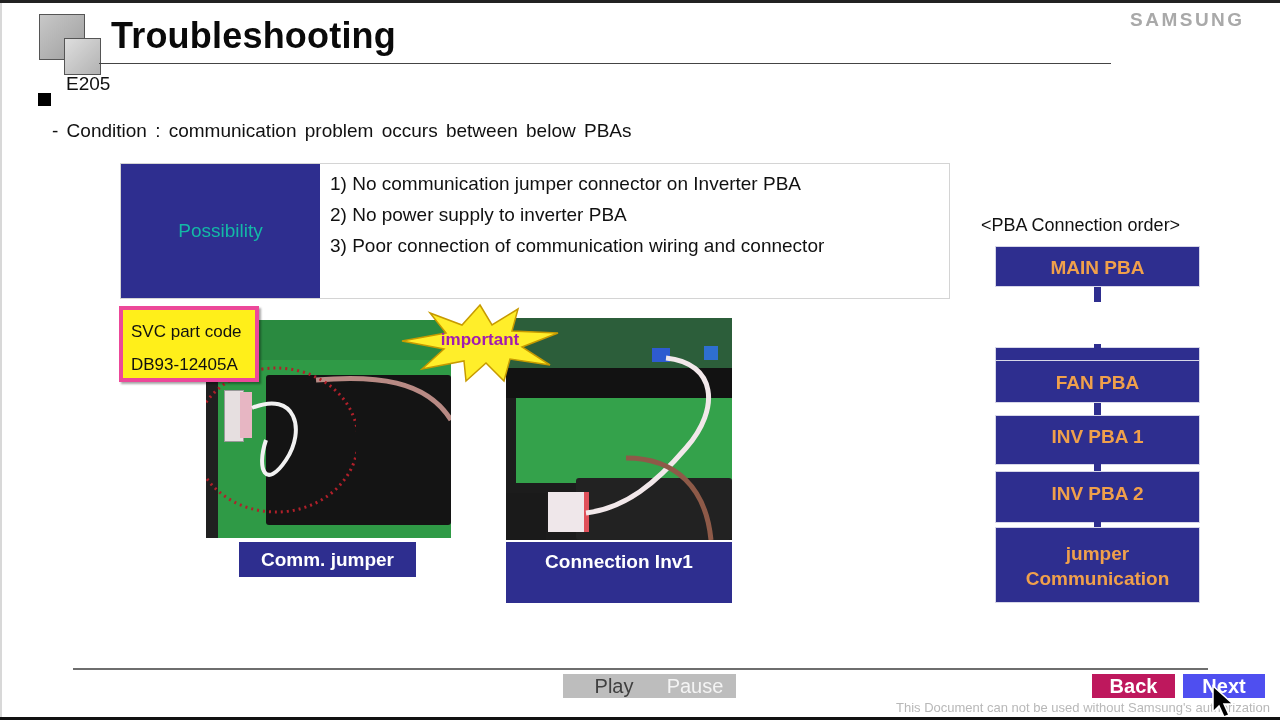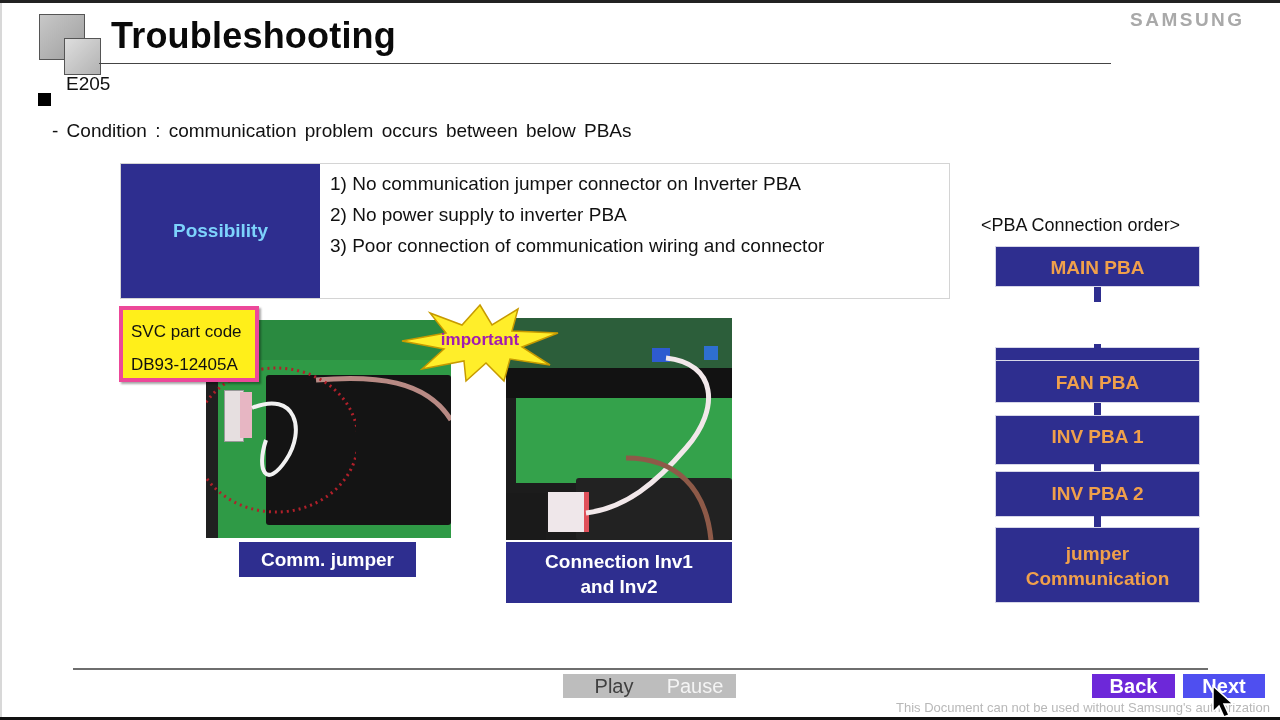--- a/index.html
+++ b/index.html
@@ -18,21 +18,21 @@
   .title { position: absolute; left: 111px; top: 15px; font-size: 36px; font-weight: bold; color: #0a0a0a; letter-spacing: 0.2px; }
   .title-rule { position: absolute; left: 99px; top: 63px; width: 1012px; height: 1px; background: #444; }
   .brand { position: absolute; left: 1130px; top: 9px; font-size: 19px; font-weight: bold; color: #a9a9a9; letter-spacing: 2.5px; }
 
   .bullet-sq { position: absolute; left: 38px; top: 93px; width: 13px; height: 13px; background: #000; }
   .error-code { position: absolute; left: 66px; top: 73px; font-size: 19px; }
   .condition { position: absolute; left: 52px; top: 120px; font-size: 19px; word-spacing: 3px; }
 
   .poss-table { position: absolute; left: 120px; top: 163px; width: 830px; height: 136px;
     border: 1px solid #d4d4d4; display: flex; box-sizing: border-box; background: #fff; }
-  .poss-head { width: 199px; height: 100%; background: #2e2e8f; color: #7dd3fc; font-weight: bold; font-size: 19px;
+  .poss-head { width: 199px; height: 100%; background: #2e2e8f; color: #14b8a6; font-weight: normal; font-size: 19px;
     display: flex; align-items: center; justify-content: center; }
   .poss-list { padding: 7px 0 0 10px; }
   .poss-item { font-size: 19px; height: 31px; line-height: 26px; white-space: nowrap; }
 
   .photo { position: absolute; overflow: hidden; background: #1c1c1c; }
   .photo1 { left: 206px; top: 320px; width: 245px; height: 218px; }
   .photo2 { left: 506px; top: 318px; width: 226px; height: 222px; }
   .pcb { position: absolute; background: #2e9b45; }
   .black-block { position: absolute; background: #141414; border-radius: 3px; }
   .svc-label { position: absolute; left: 119px; top: 306px; width: 140px; height: 76px; box-sizing: border-box;
@@ -52,21 +52,21 @@
   .chain-title { position: absolute; left: 981px; top: 215px; font-size: 18px; }
   .chain-box { position: absolute; left: 995px; width: 205px; background: #2e2e8f; color: #f0a04b;
     font-weight: bold; font-size: 19px; text-align: center; box-sizing: border-box; border: 1px solid #d6d6e8; }
   .chain-link { position: absolute; left: 1094px; width: 7px; background: #2e2e8f; }
 
   .footer-rule { position: absolute; left: 73px; top: 668px; width: 1135px; height: 2px; background: #6e6e6e; }
   .nav-btn { position: absolute; top: 674px; height: 24px; line-height: 24px; text-align: center; font-size: 20px;
     font-weight: bold; color: #fff; box-sizing: border-box; cursor: pointer; }
   .btn-play { left: 563px; width: 102px; background: #bdbdbd; color: #404040; font-weight: normal; }
   .btn-pause { left: 654px; width: 82px; background: #bdbdbd; color: #f4f4f4; font-weight: normal; }
-  .btn-back { left: 1092px; width: 83px; background: #6d28d9; }
+  .btn-back { left: 1092px; width: 83px; background: #be185d; }
   .btn-next { left: 1183px; width: 82px; background: #4f4ff0; }
   .disclaimer { position: absolute; left: 896px; top: 700px; font-size: 13px; color: #b8b8b8; white-space: nowrap; }
   .cursor { position: absolute; left: 1211px; top: 684px; width: 26px; height: 34px; }
 </style>
 </head>
 <body>
 
 <div class="top-border"></div>
 <div class="left-edge"></div>
 
@@ -119,39 +119,38 @@
   <div style="position:absolute;left:42px;top:174px;width:36px;height:40px;background:#efe7ea;border-right:5px solid #e0505a;"></div>
   <div style="position:absolute;left:146px;top:30px;width:18px;height:14px;background:#2e5bd0;"></div>
   <div style="position:absolute;left:198px;top:28px;width:14px;height:14px;background:#2e6fd0;"></div>
   <svg style="position:absolute;left:0;top:0" width="226" height="222">
     <path d="M160,40 C210,45 215,90 180,130 C150,165 120,190 80,195" fill="none" stroke="#f2e8ea" stroke-width="5"></path>
     <path d="M120,140 C170,140 200,170 205,222" fill="none" stroke="#8e5a48" stroke-width="5"></path>
   </svg>
 </div>
 <div class="caption caption2">
   <div>Connection Inv1</div>
-  <div>and Inv2</div>
 </div>
 
 <svg class="burst" viewBox="0 0 160 80">
   <polygon points="80,2 92,22 118,6 112,28 158,30 122,44 150,62 110,56 104,78 86,60 66,78 64,58 22,66 44,46 2,38 46,30 30,10 62,22" fill="#ffee2a" stroke="#c79a00" stroke-width="1.5"></polygon>
 </svg>
 <div class="burst-text">important</div>
 
 <div class="chain-title">&lt;PBA Connection order&gt;</div>
 
 <div class="chain-box" style="top:246px;height:41px;line-height:41px;">MAIN  PBA</div>
 <div class="chain-link" style="top:287px;height:15px;"></div>
 <div class="chain-box" style="top:304px;height:42px;line-height:42px;margin-top:43px;">HUB  PBA</div>
 <div class="chain-link" style="top:344px;height:16px;"></div>
 <div class="chain-box" style="top:360px;height:43px;line-height:43px;">FAN PBA</div>
 <div class="chain-link" style="top:403px;height:13px;"></div>
 <div class="chain-box" style="top:415px;height:50px;line-height:42px;">INV  PBA  1</div>
 <div class="chain-link" style="top:457px;height:14px;"></div>
-<div class="chain-box" style="top:471px;height:46px;line-height:43px;">INV  PBA  2</div>
+<div class="chain-box" style="top:471px;height:52px;line-height:43px;">INV  PBA  2</div>
 <div class="chain-link" style="top:514px;height:14px;"></div>
 <div class="chain-box" style="top:527px;height:76px;padding-top:13px;line-height:25px;">
   <div>jumper</div>
   <div>Communication</div>
 </div>
 
 <div class="footer-rule"></div>
 <div class="nav-btn btn-play">Play</div>
 <div class="nav-btn btn-pause">Pause</div>
 <div class="nav-btn btn-back">Back</div>

